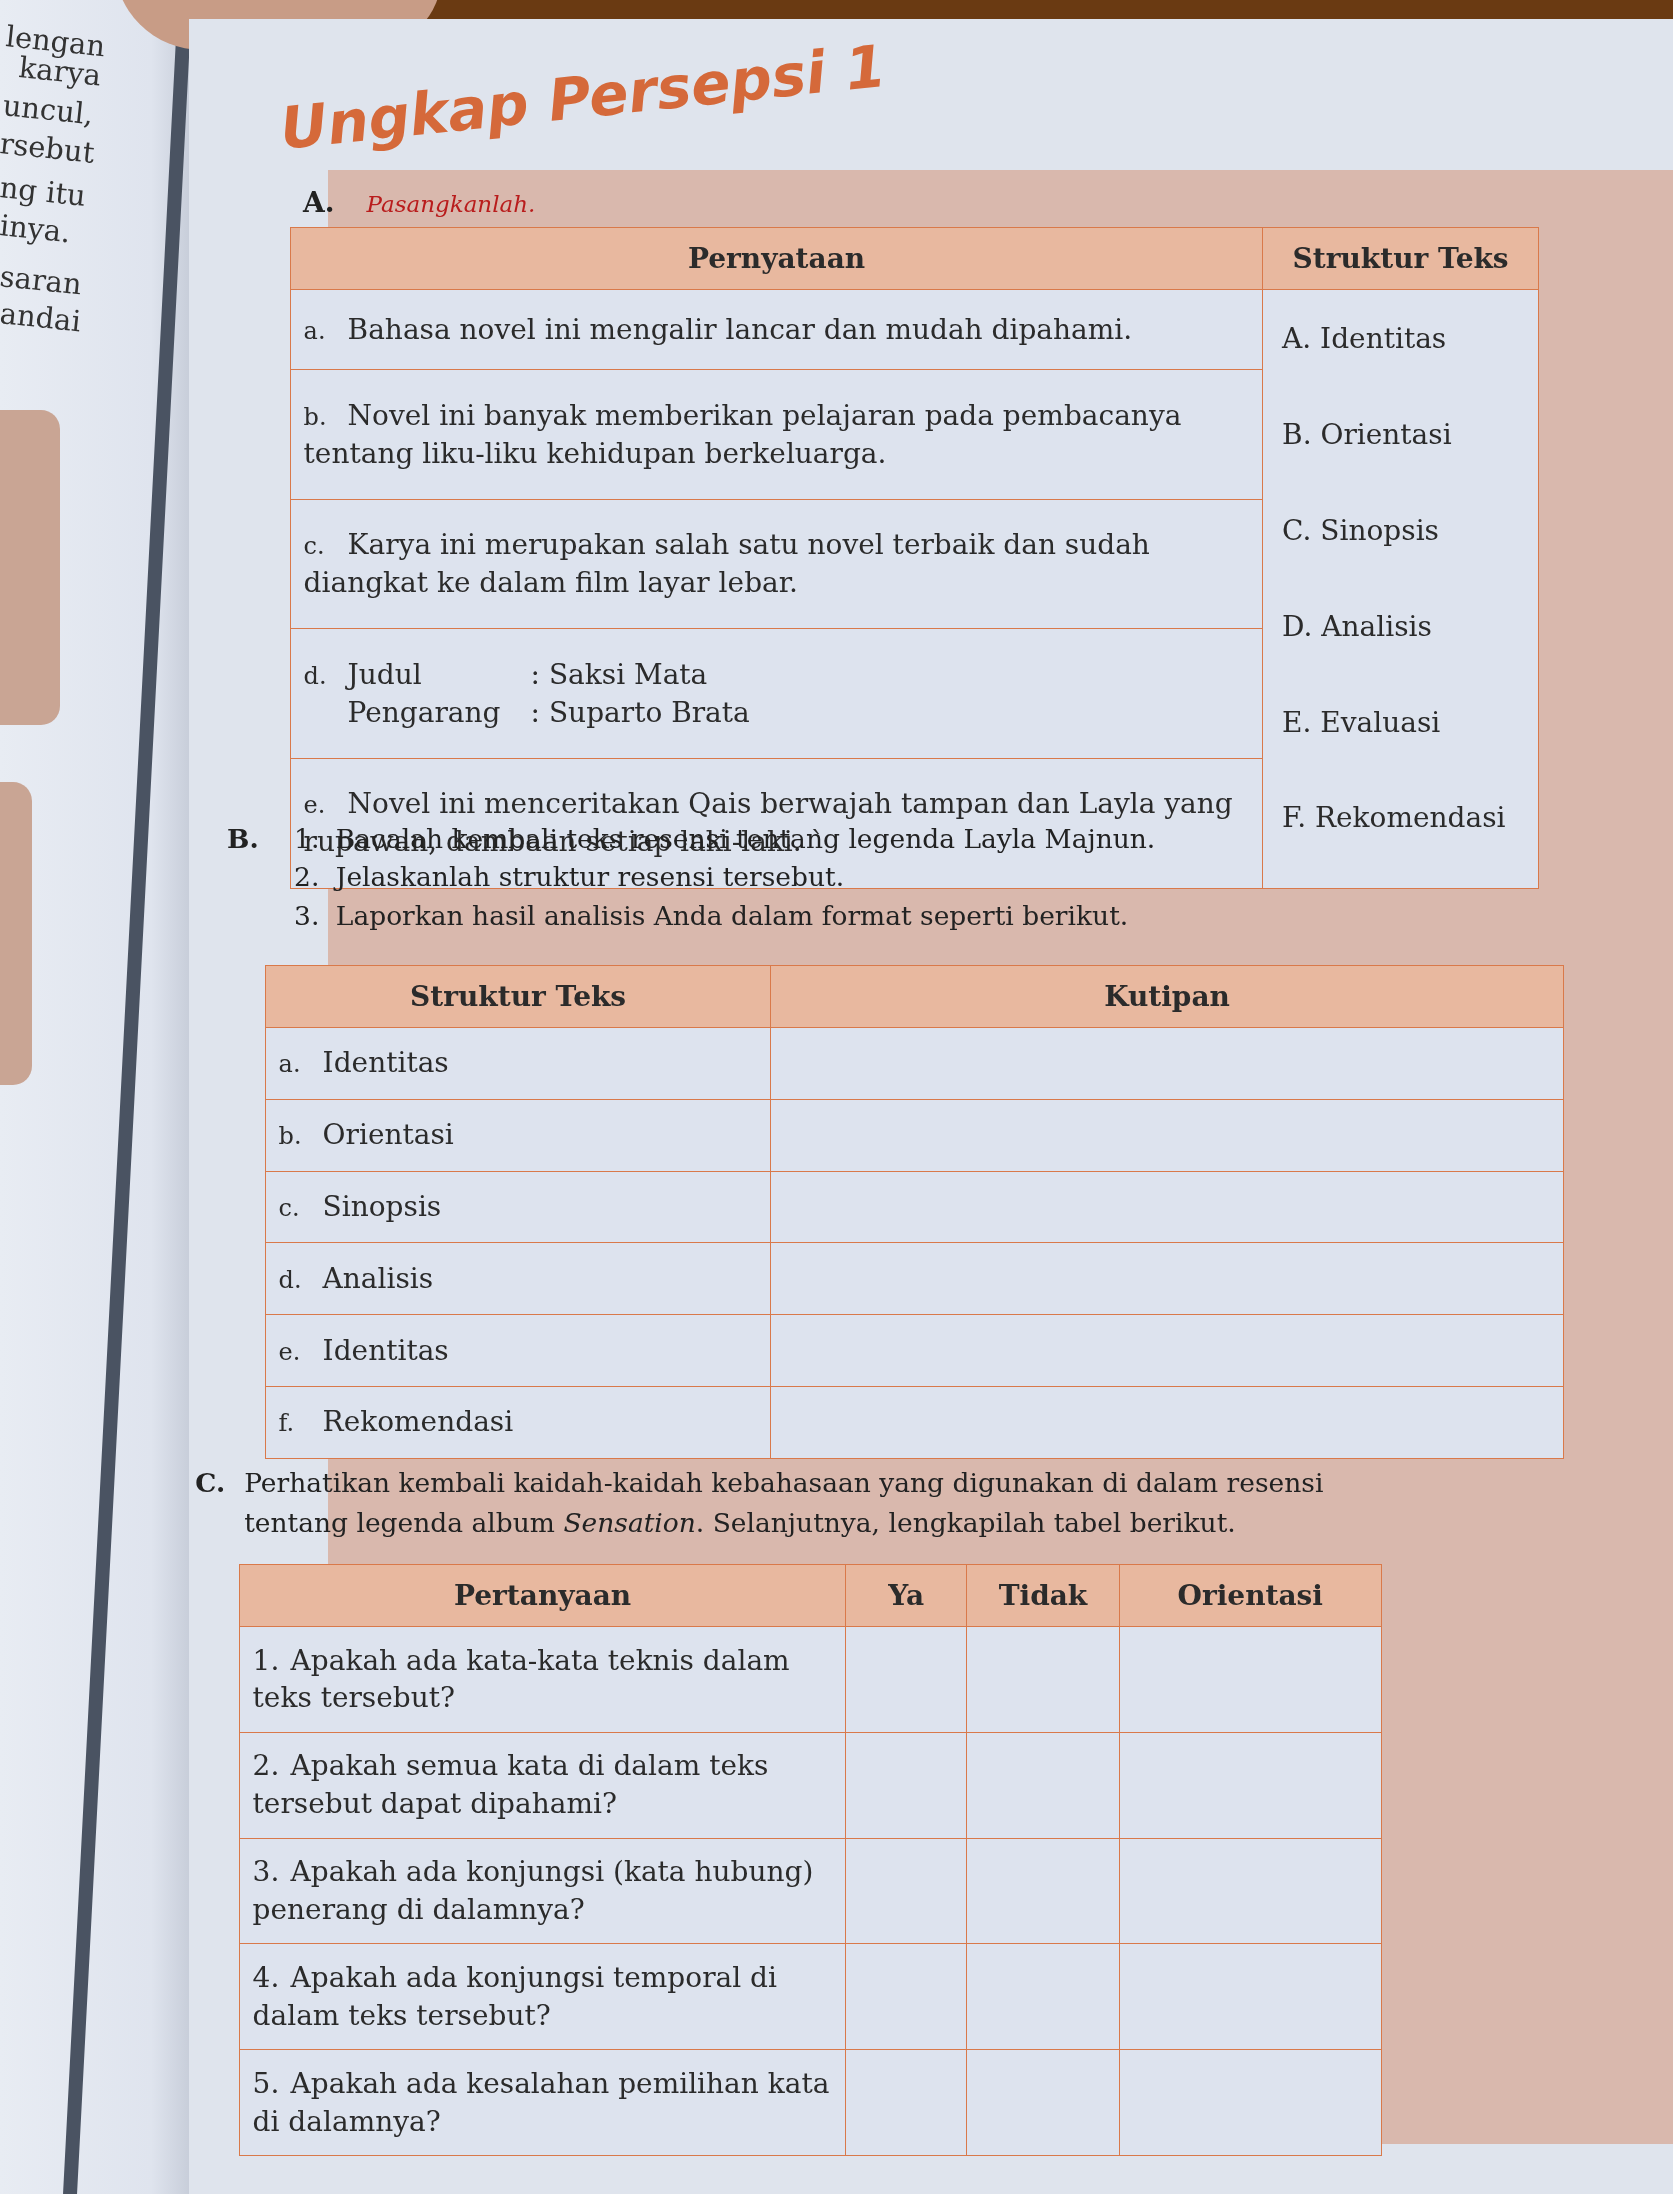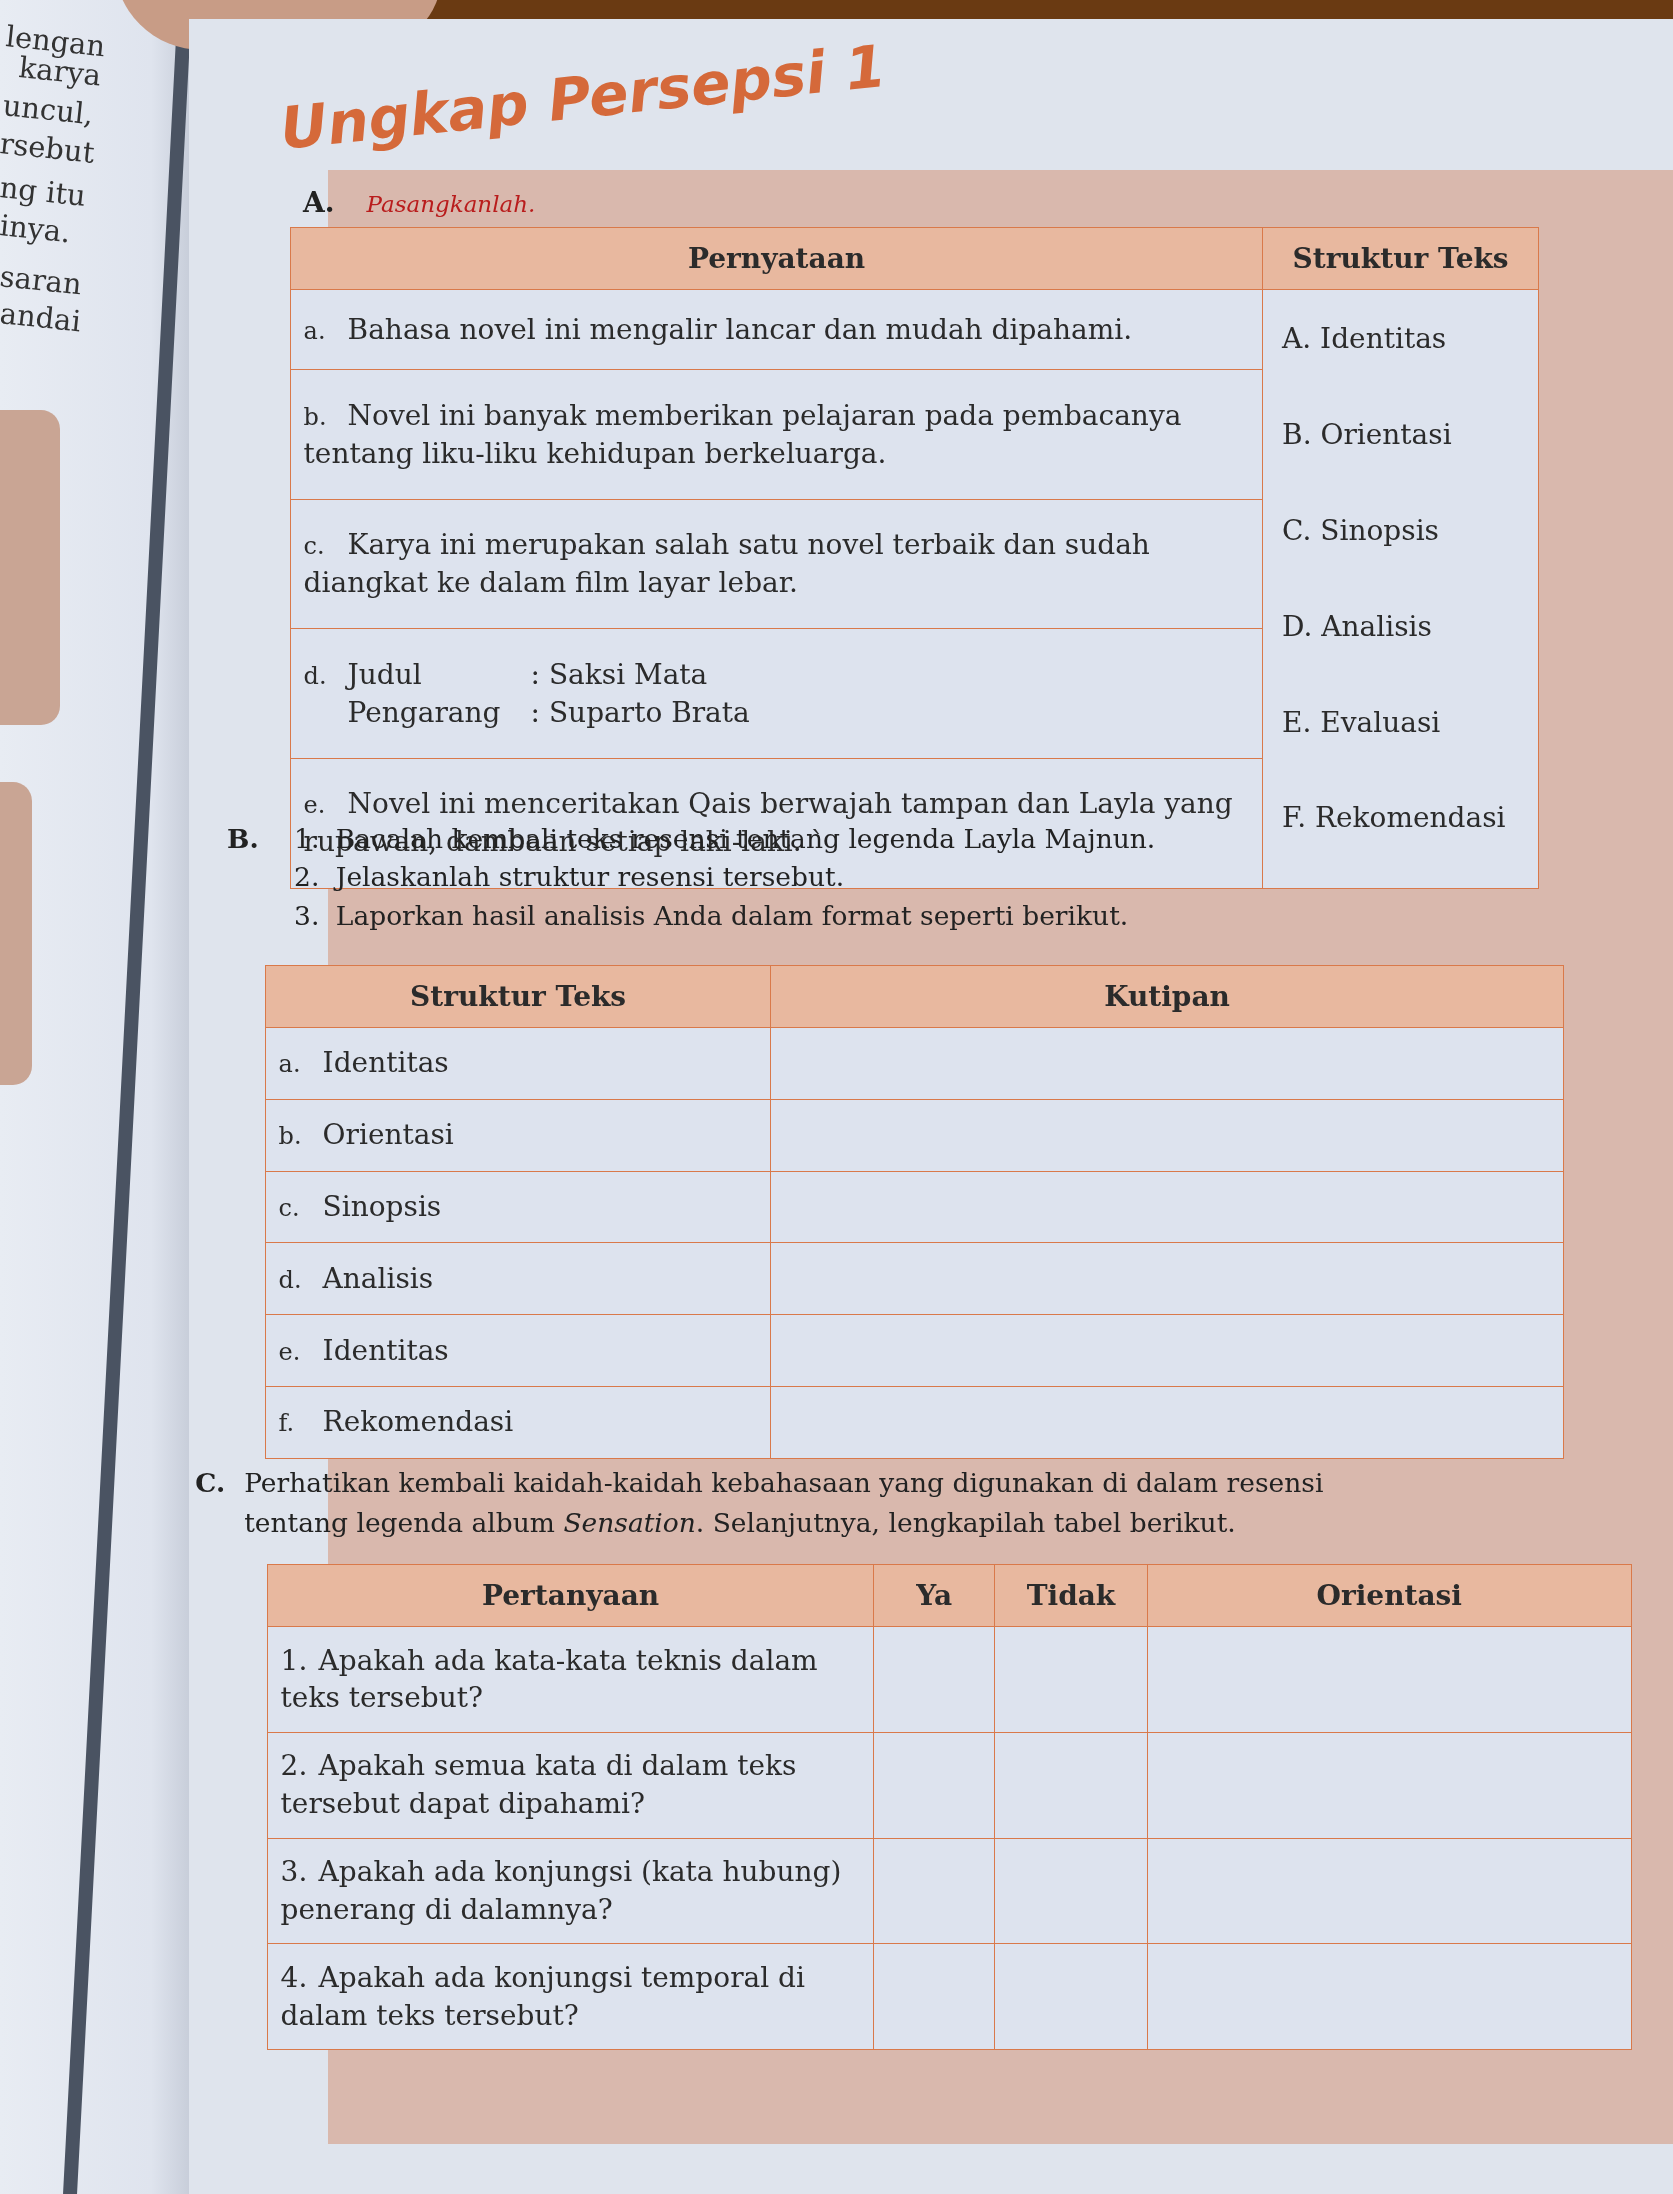--- a/index.html
+++ b/index.html
@@ -47,21 +47,21 @@
   .idx { display:inline-block; width:44px; font-size:24px; }
   .row-d .label { display:inline-block; width:183px; }
   .secB { position:absolute; left:38px; top:801px; font-size:26.5px; color:#222; line-height:1.45; }
   .secB .row { display:flex; gap:16.4px; }
   .secB .num { width:38px; text-align:right; }
   .secB .blabel { width:38px; font-weight:bold; }
   .t2 { left:76px; top:946px; width:1299px; }
   .t2 td { height:48px; }
   .secC { position:absolute; left:6.3px; top:1444px; font-size:26.5px; color:#222; line-height:1.5; display:flex; gap:19px; }
   .secC .clabel { font-weight:bold; }
-  .t3 { left:50px; top:1545px; width:1365px;margin-left:28px; }
+  .t3 { left:50px; top:1545px; width:1143px; }
   .t3 td { height:82px; }
   .t3 .q { font-size:28px; }
   .q .qn { display:inline-block; width:38px; }
   .c { text-align:center; }
 </style>
 </head>
 <body>
 
 <div class="wood"></div>
 
@@ -209,16 +209,22 @@
       <td class="c"></td>
       <td class="c"></td>
       <td></td>
     </tr>
     <tr>
       <td class="q"><span class="qn">4.</span><span>Apakah ada konjungsi temporal di dalam teks tersebut?</span></td>
       <td class="c"></td>
       <td class="c"></td>
       <td></td>
     </tr>
+    <tr>
+      <td class="q"><span class="qn">5.</span><span>Apakah ada kesalahan pemilihan kata di dalamnya?</span></td>
+      <td class="c"></td>
+      <td class="c"></td>
+      <td></td>
+    </tr>
   </tbody>
     </table>
 </div>
 
 
 </body></html>

